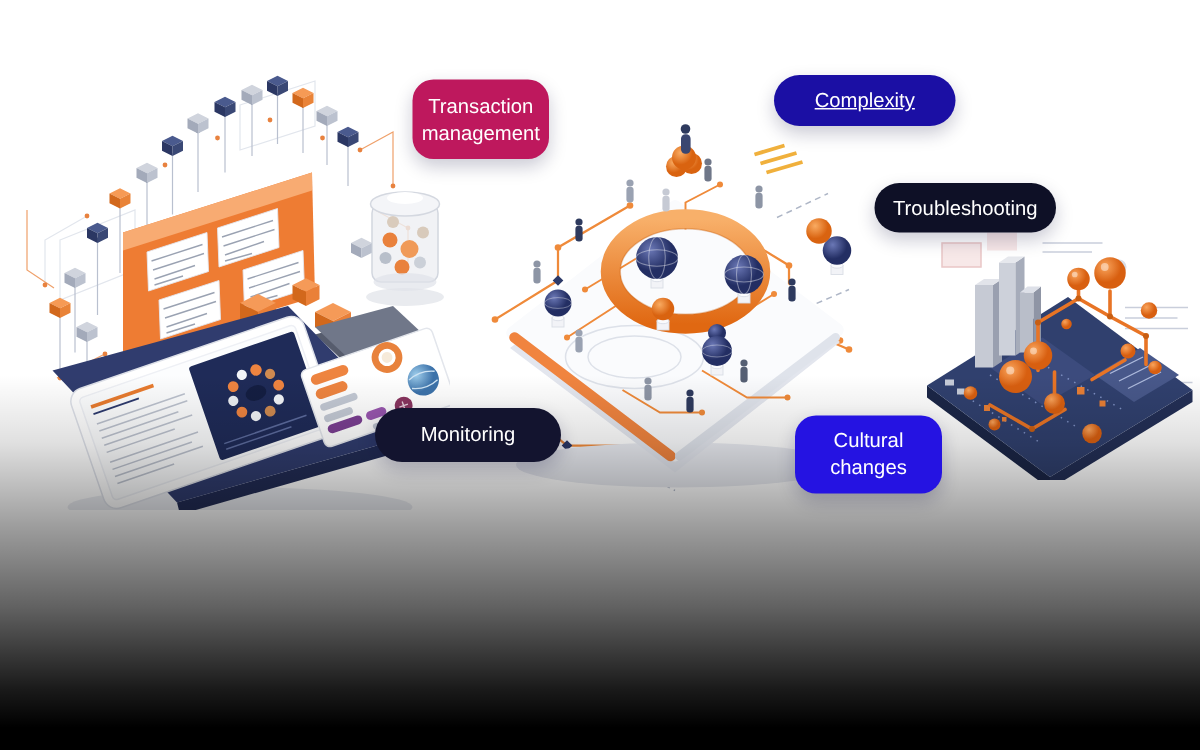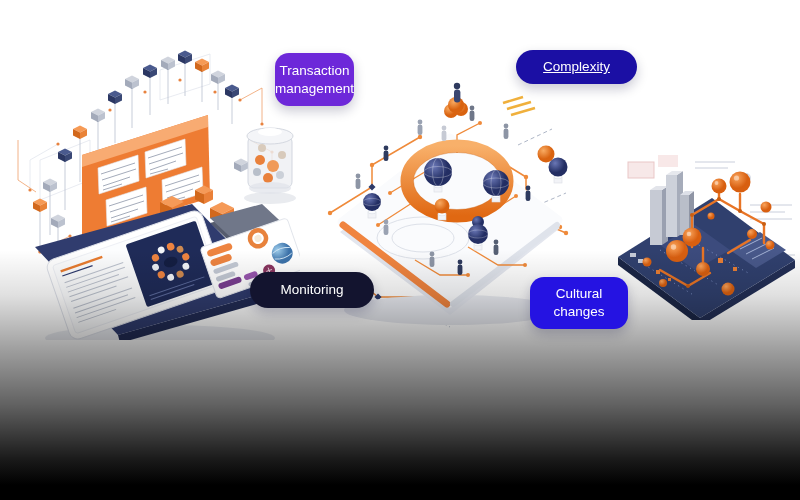--- a/index.html
+++ b/index.html
@@ -6,21 +6,21 @@
   #stage{position:relative;width:800px;height:500px;overflow:hidden;background:#ffffff;
          font-family:"Liberation Sans", sans-serif;}
   .illus{position:absolute;}
   #illus-left{left:10px;top:40px;}
   #illus-mid{left:320px;top:75px;}
   #illus-right{left:600px;top:150px;}
 
   .badge{position:absolute;display:flex;flex-direction:column;align-items:center;justify-content:center;
          color:#ffffff;font-size:13.5px;line-height:18px;text-align:center;z-index:30;
          box-shadow:0 5px 12px rgba(15,15,60,.22);}
-  #badge-transaction{left:275px;top:53px;width:79px;height:53px;background:#6d28d9;border-radius:14px;}
+  #badge-transaction{left:275px;top:53px;width:91px;height:53px;background:#be185d;border-radius:14px;}
   #badge-complexity{left:516px;top:50px;width:121px;height:34px;background:#1b0fa4;border-radius:17px;text-decoration:underline;}
   #badge-troubleshooting{left:583px;top:122px;width:121px;height:33px;background:#0e1026;border-radius:17px;}
   #badge-monitoring{left:250px;top:272px;width:124px;height:36px;background:#13142f;border-radius:18px;}
   #badge-cultural{left:530px;top:277px;width:98px;height:52px;background:#2513e2;border-radius:14px;}
 
   #gradient-overlay{position:absolute;left:0;top:250px;width:800px;height:250px;z-index:20;
     background:linear-gradient(180deg, rgba(0,0,0,0) 0%, rgba(0,0,0,0.12) 18%,
       rgba(0,0,0,0.38) 40%, rgba(0,0,0,0.62) 62%, rgba(0,0,0,0.90) 84%, #000 94%, #000 100%);}
 
   #footer{position:absolute;left:0;top:400px;width:800px;height:100px;z-index:40;}
@@ -474,20 +474,23 @@
 
   <div id="gradient-overlay"></div>
 
   <div class="badge" id="badge-transaction">
     <span>Transaction</span>
     <span>management</span>
   </div>
   <div class="badge" id="badge-complexity">
     <span>Complexity</span>
   </div>
+  <div class="badge" id="badge-troubleshooting">
+    <span>Troubleshooting</span>
+  </div>
   <div class="badge" id="badge-cultural">
     <span>Cultural</span>
     <span>changes</span>
   </div>
   <div class="badge" id="badge-monitoring">
     <span>Monitoring</span>
   </div>
 
   <div id="footer">
     

